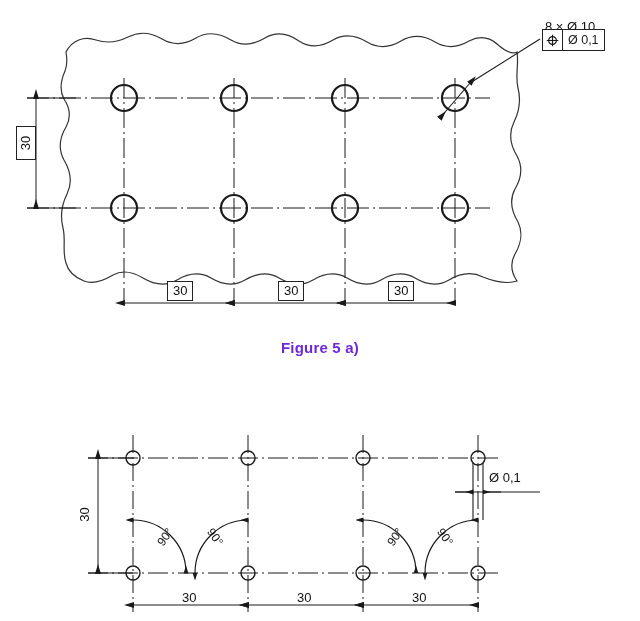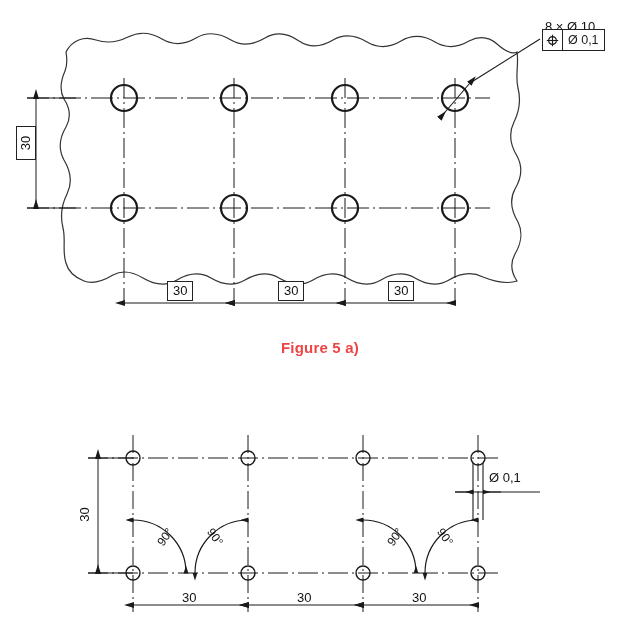--- a/index.html
+++ b/index.html
@@ -27,21 +27,21 @@
     width: 640px;
     height: 621px;
   }
   .caption {
     position: absolute;
     width: 100%;
     text-align: center;
     font-weight: bold;
     font-size: 15px;
     letter-spacing: 0.2px;
-    color: #ef4444;
+    color: #6d28d9;
   }
   #fig-caption { top: 339px; }
   #explanation-caption { top: 395px; }
 
   .lbl {
     position: absolute;
     font-size: 13px;
     color: #111;
     white-space: nowrap;
     line-height: 1;

